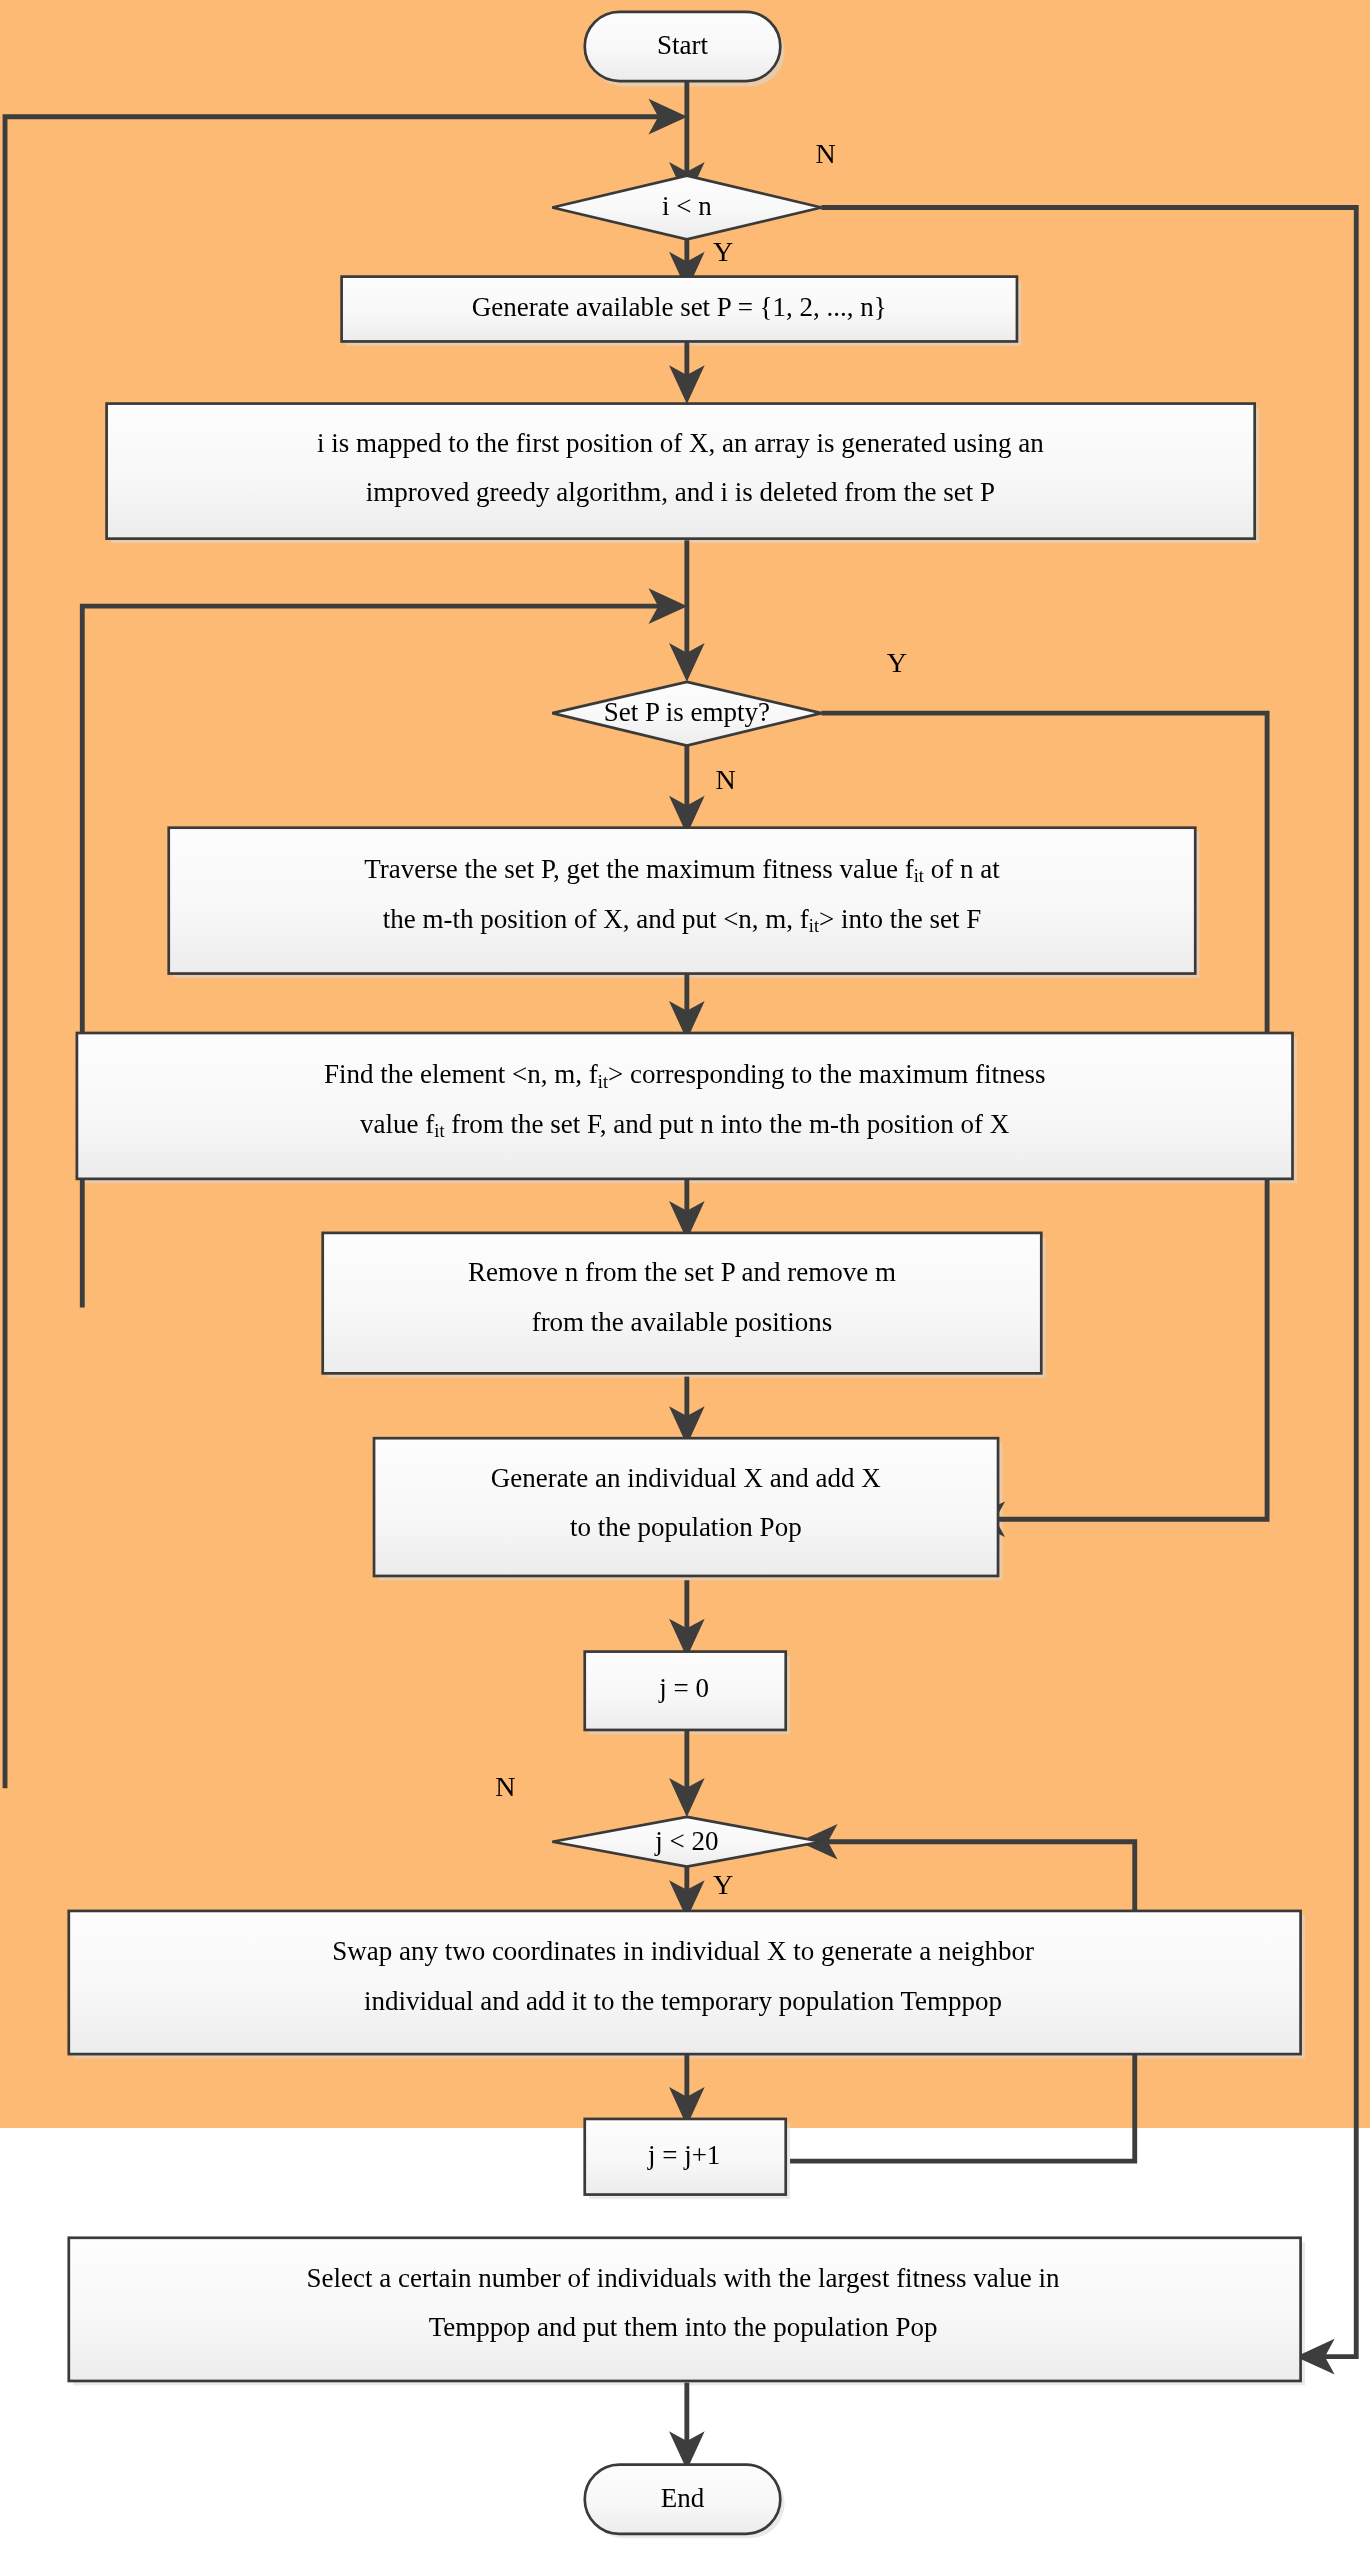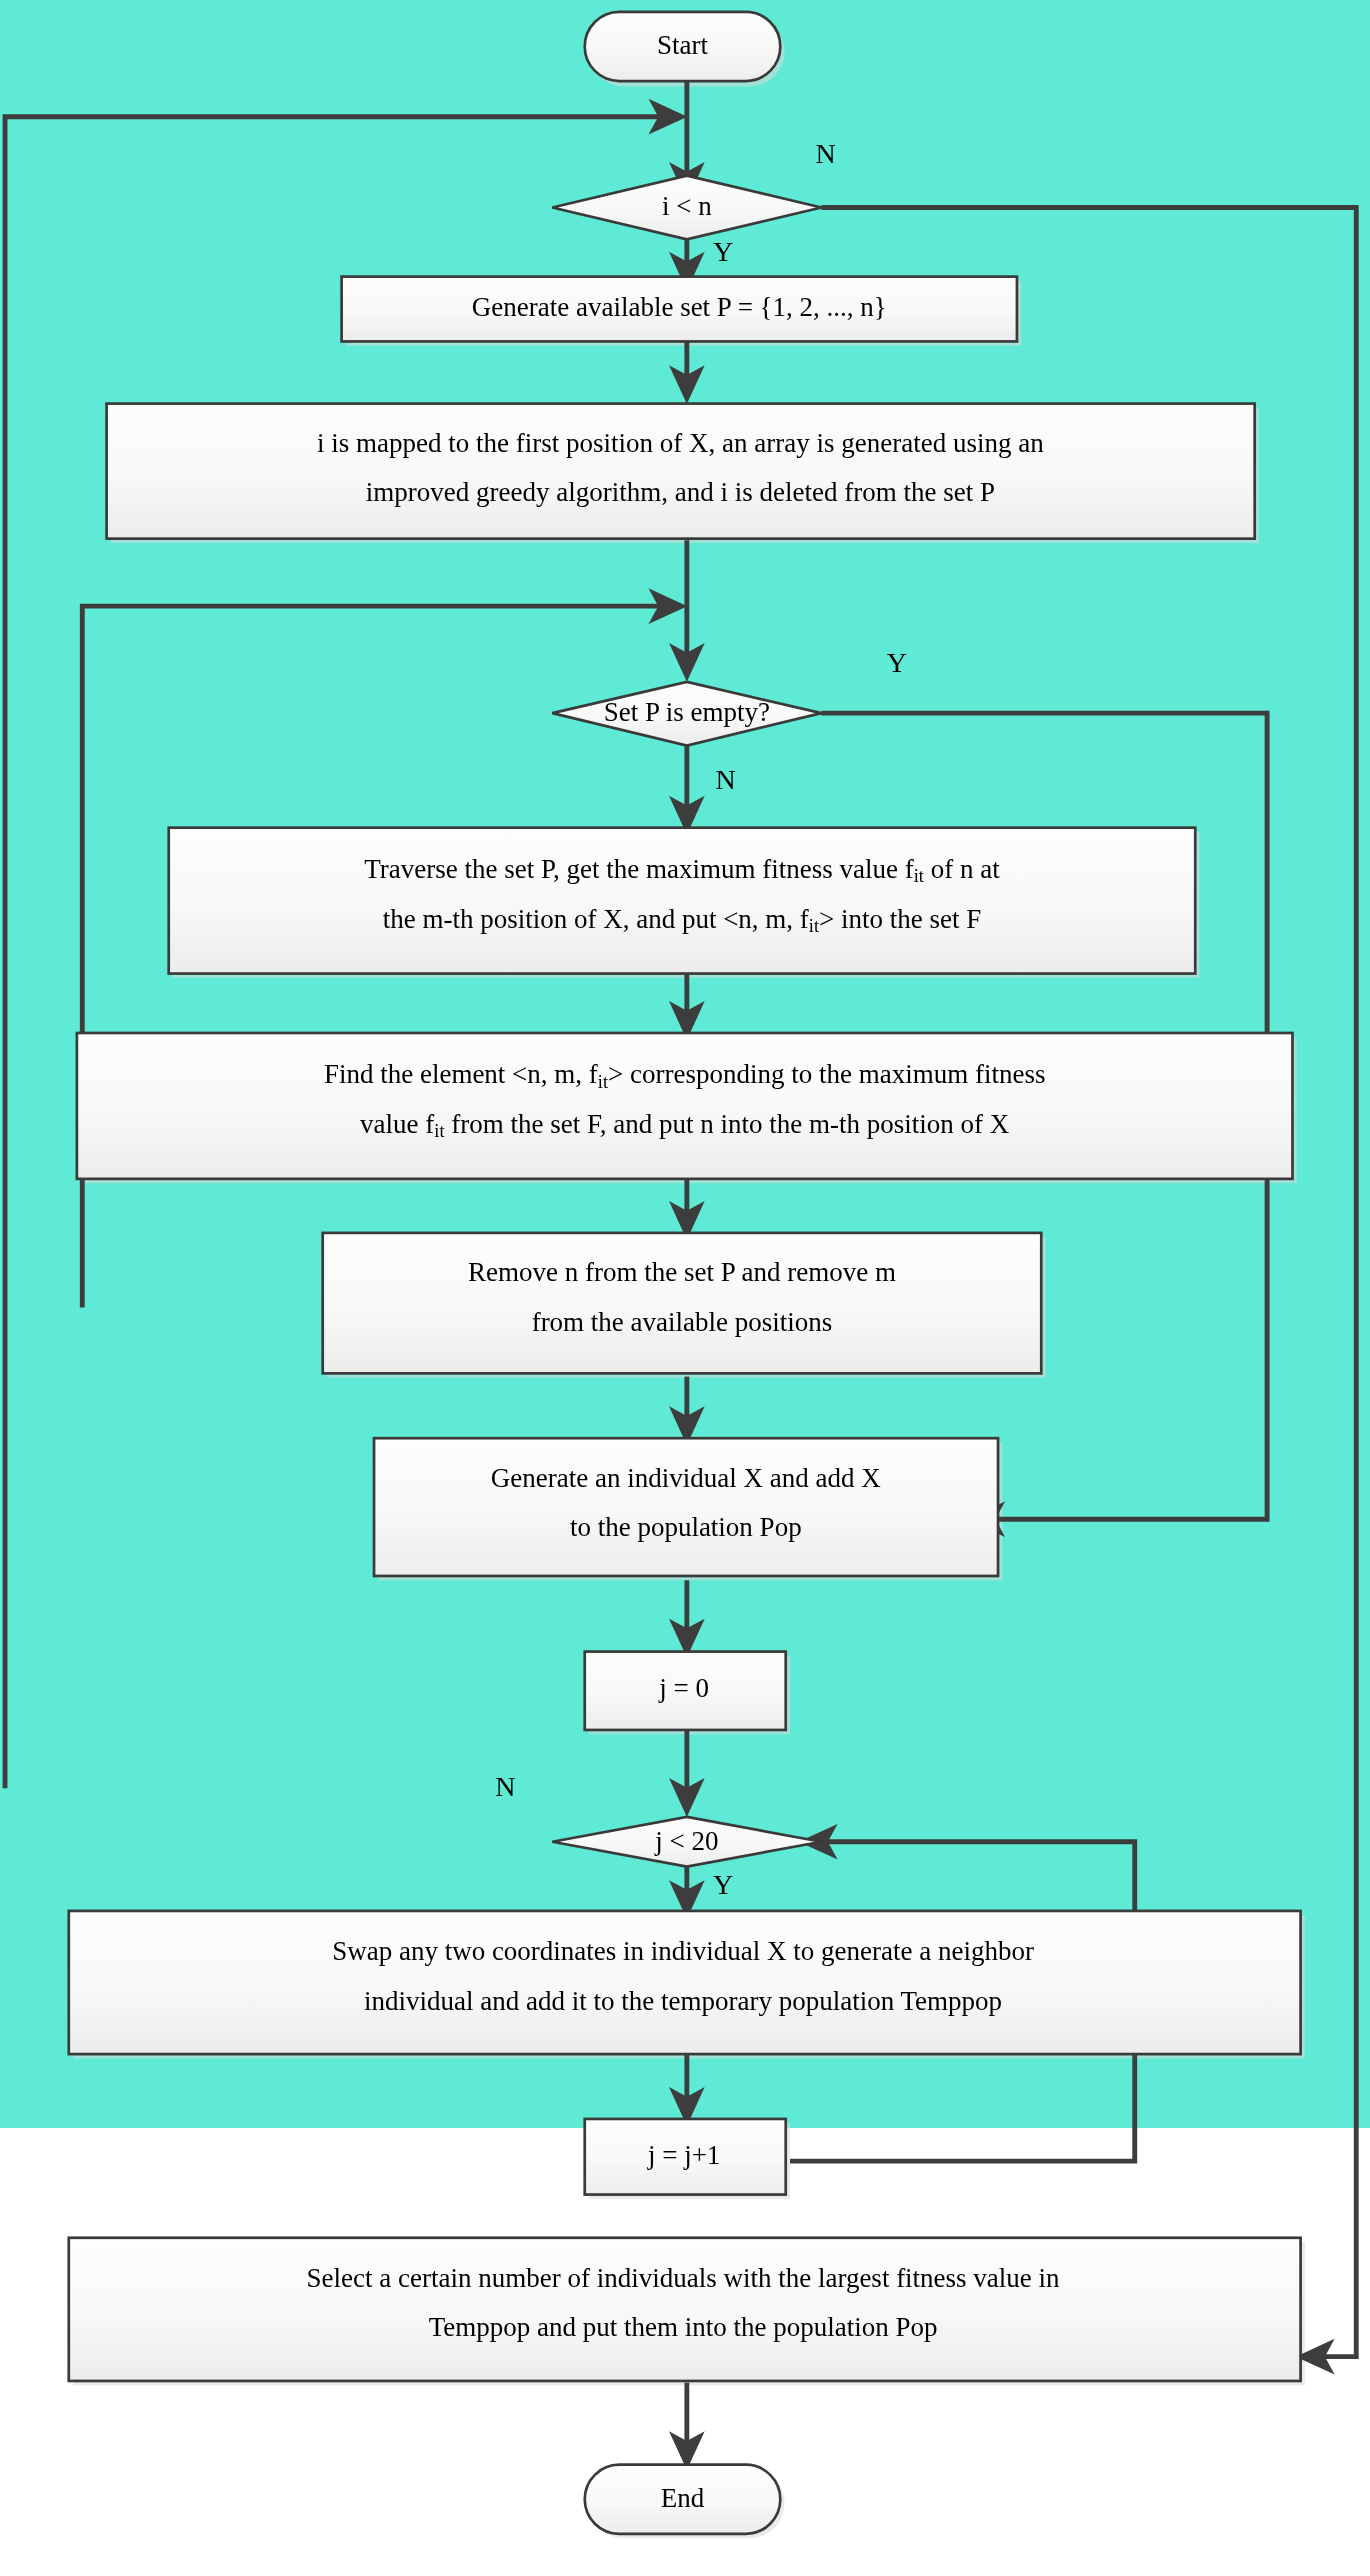--- a/index.html
+++ b/index.html
@@ -11,21 +11,21 @@
   body {
     width: 1371px;
     height: 2576px;
     font-family: "Liberation Serif", "DejaVu Serif", serif;
     overflow: hidden;
   }
   #flow-root {
     position: relative;
     width: 1371px;
     height: 2128px;
-    background: #5eead4;
+    background: #fdba74;
   }
   svg#flow-svg {
     position: absolute;
     left: 0;
     top: 0;
     width: 1371px;
     height: 2576px;
     display: block;
   }
   .node-box {

